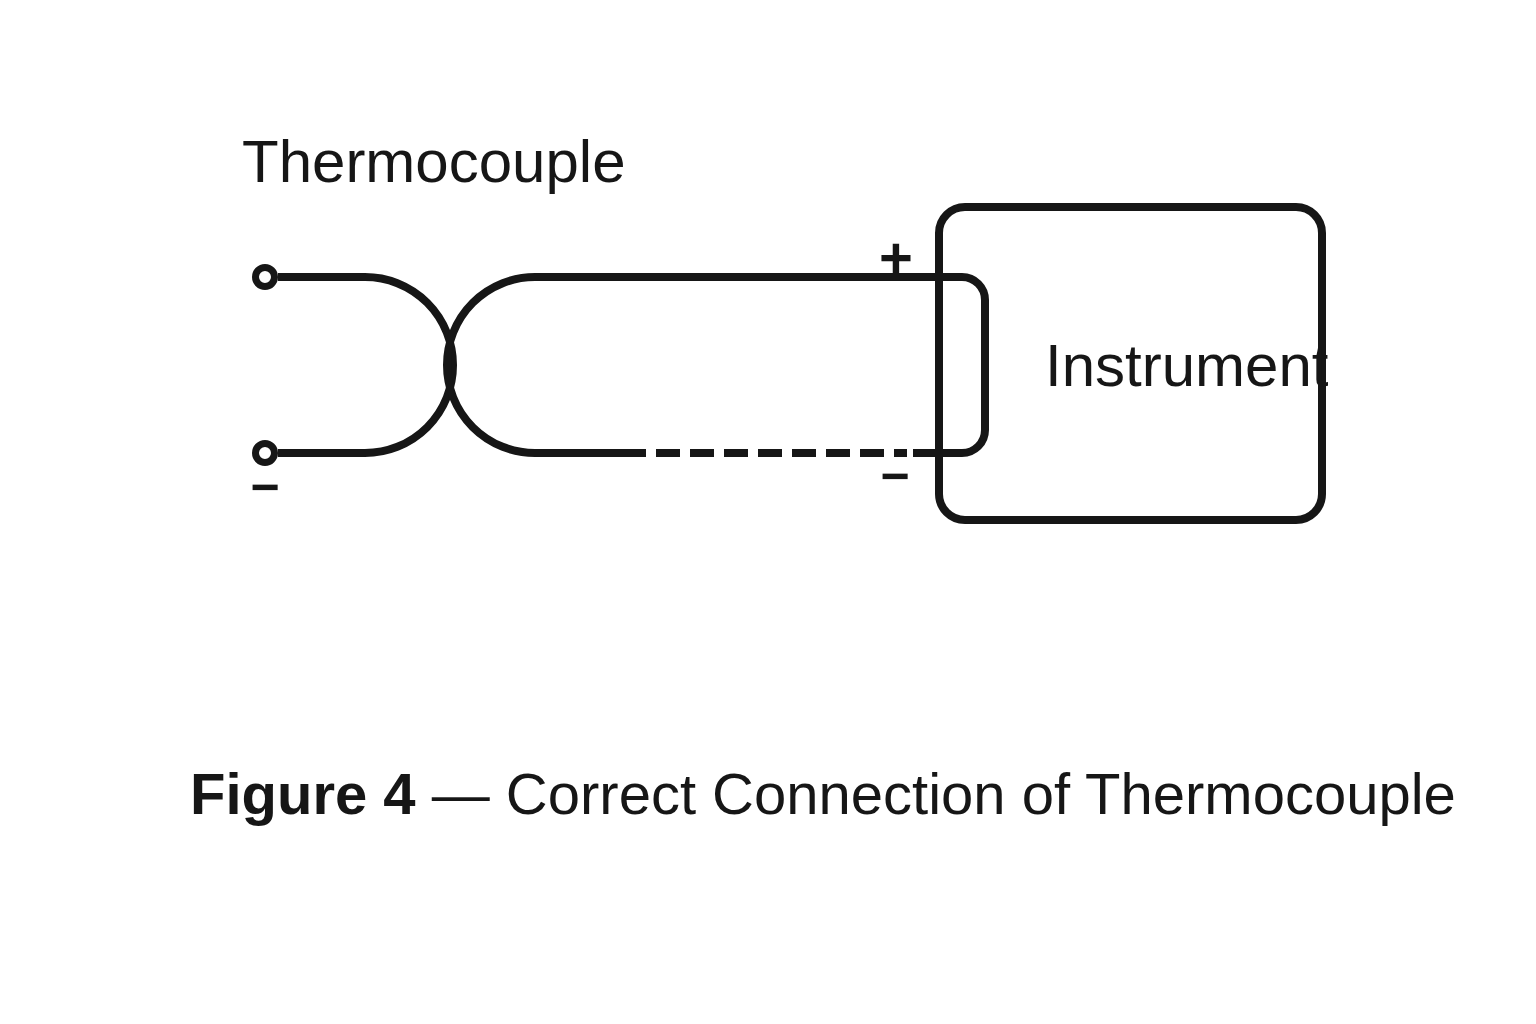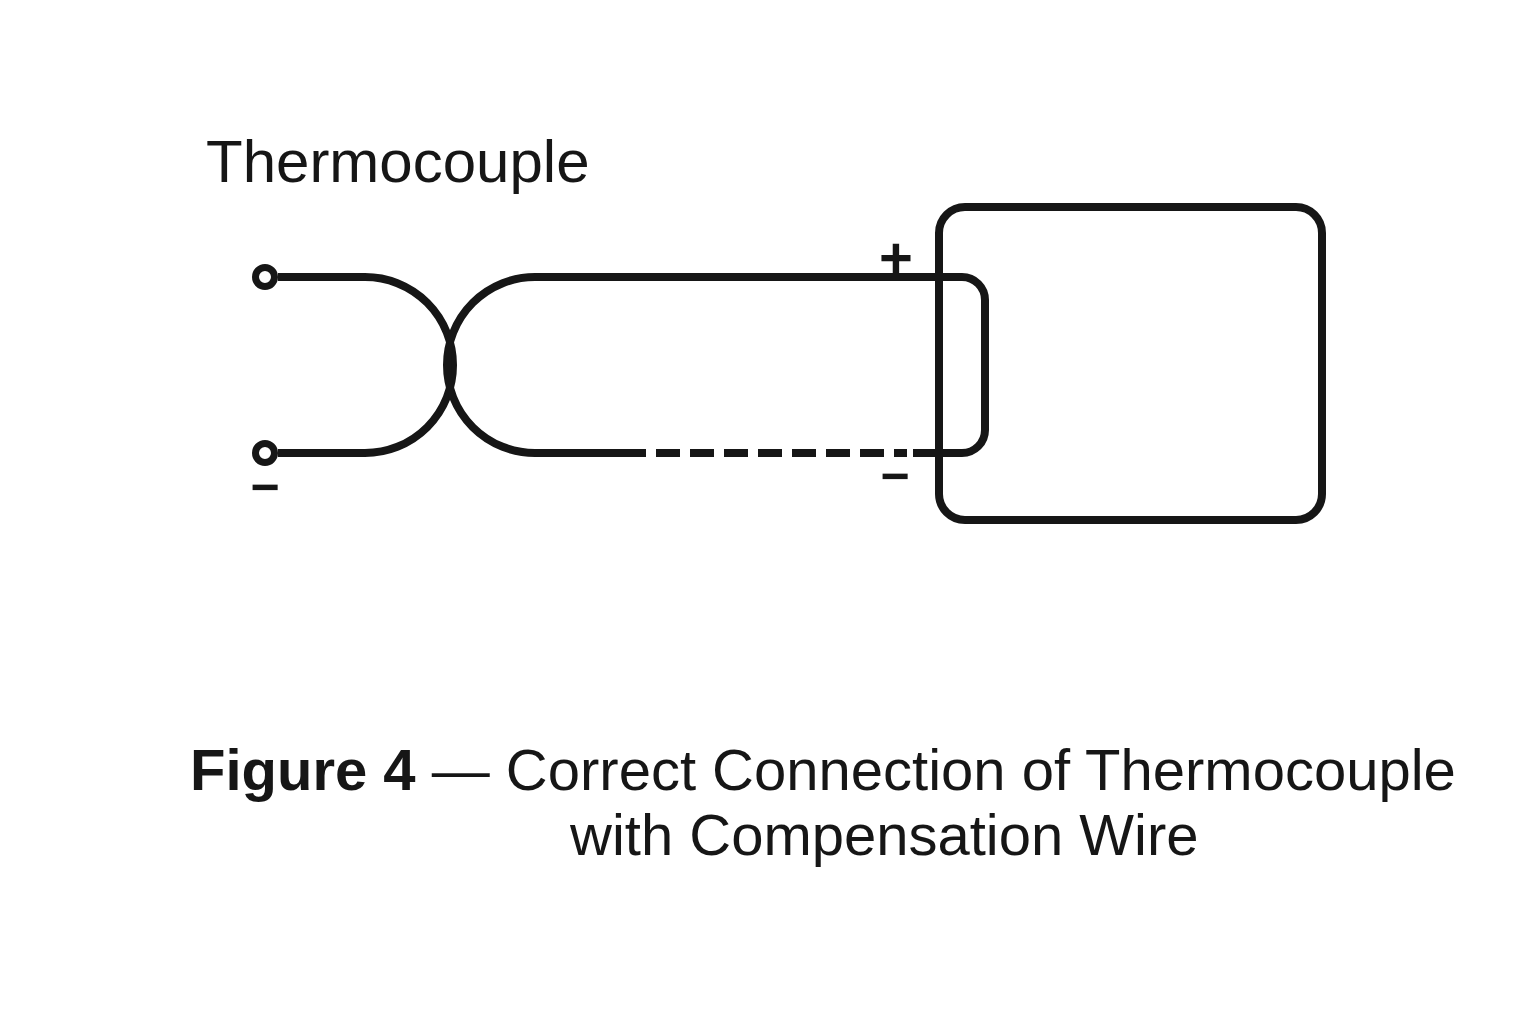--- a/index.html
+++ b/index.html
@@ -20,20 +20,21 @@
     position: absolute;
     left: 0;
     top: 0;
   }
   .label {
     position: absolute;
     font-size: 60px;
     line-height: 1;
     white-space: nowrap;
     color: #161616;
+    margin-left: 36px;
   }
   .mark {
     position: absolute;
     width: 44px;
     height: 44px;
     display: flex;
     align-items: center;
     justify-content: center;
     font-weight: 700;
     line-height: 1;
@@ -41,20 +42,21 @@
     white-space: nowrap;
   }
   .mark.plus { font-size: 58px; }
   .mark.minus { font-size: 50px; }
   .caption-line {
     position: absolute;
     font-size: 58px;
     line-height: 1;
     white-space: nowrap;
     color: #161616;
+    margin-top: 24px;
   }
   .caption-line .fig-label { font-weight: 700; }
 </style>
 </head>
 <body>
 
 <div class="canvas">
 
   <svg class="drawing" width="1536" height="1024" viewBox="0 0 1536 1024">
     <g fill="none" stroke="#161616">
@@ -69,29 +71,29 @@
 
       <rect x="939" y="207" width="383" height="313" rx="26" ry="26" stroke-width="8"></rect>
 
       <circle cx="265" cy="277" r="9.5" stroke-width="7"></circle>
       <circle cx="265" cy="453" r="9.5" stroke-width="7"></circle>
     </g>
   </svg>
 
   <div class="label" style="left:206px; top:132px;">Thermocouple</div>
 
+  <div class="label" style="left:1009px; top:336px;">Instrument</div>
 
 
   <div class="mark plus" style="left:874px; top:236px;">+</div>
 
   <div class="mark minus" style="left:873px; top:454px;">−</div>
 
   <div class="mark minus" style="left:243px; top:465px;">−</div>
 
   <div class="caption-line" style="left:190px; top:741px;">
     <span class="fig-label">Figure 4</span>
     <span>—</span>
     <span>Correct Connection of Thermocouple</span>
   </div>
 
-  <div class="caption-line" style="left:570px; top:806px;">with Compensation Wire</div>
 
 </div>
 
 </body></html>

